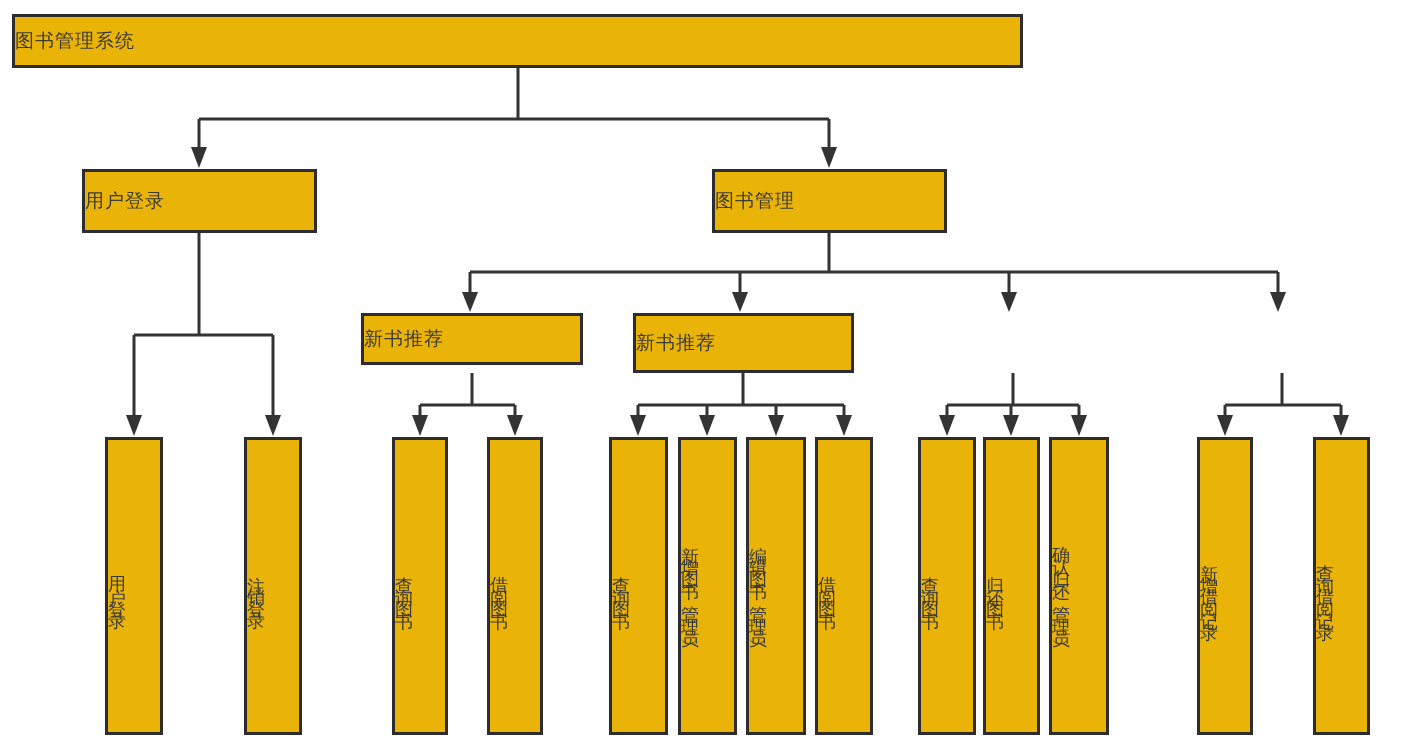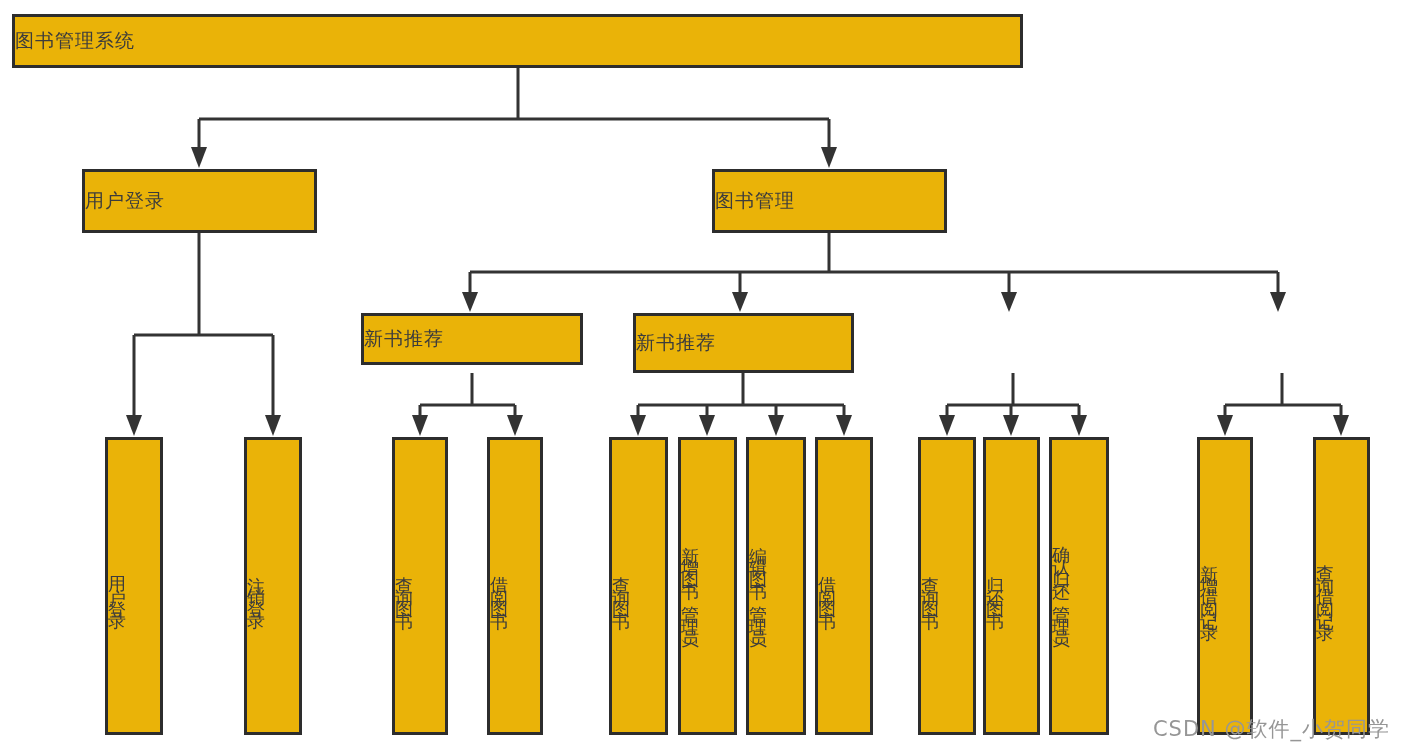--- a/index.html
+++ b/index.html
@@ -139,15 +139,14 @@
     <span class="vlabel">确认归还（管理员）</span>
   </div>
 
   <div class="vbox" style="left:1197px;top:437px;width:56px;height:298px">
     <span class="vlabel">新增借阅记录</span>
   </div>
   <div class="vbox" style="left:1313px;top:437px;width:57px;height:298px">
     <span class="vlabel">查询借阅记录</span>
   </div>
 
-  <div class="watermark">CSDN @软件_小贺同学</div>
 
 </div>
 
 </body></html>

